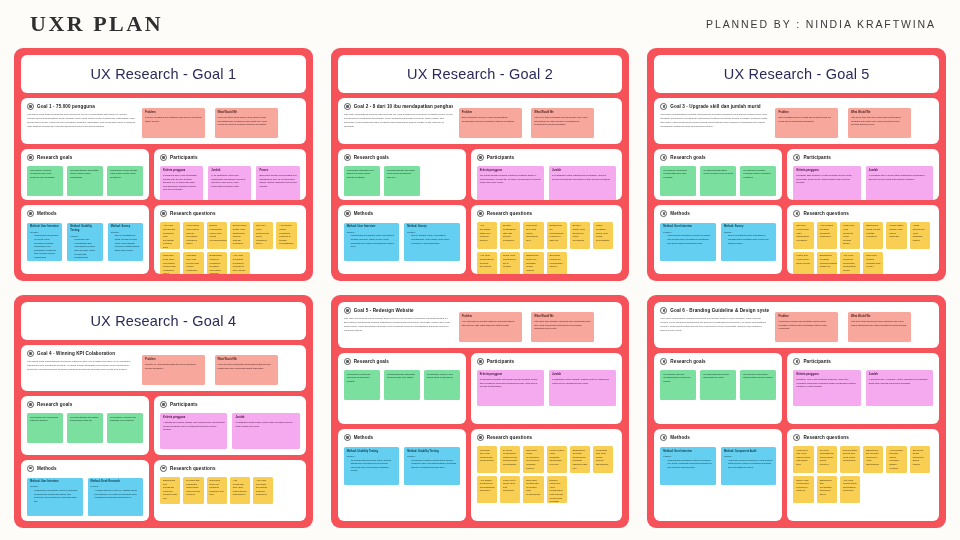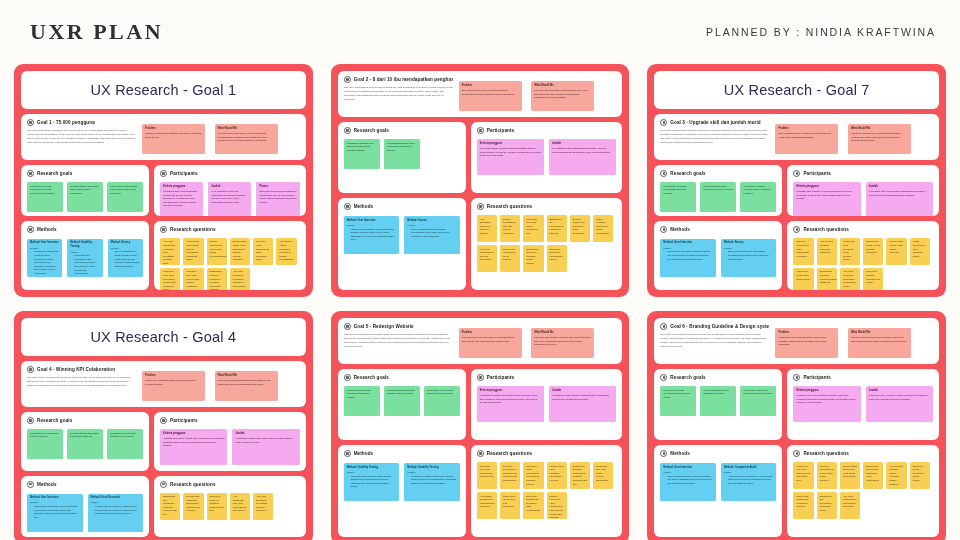--- a/index.html
+++ b/index.html
@@ -5,21 +5,21 @@
   * { box-sizing: border-box; margin: 0; padding: 0; }
   html, body {
     width: 960px; height: 540px;
     background: #FDFCF8;
     font-family: "Liberation Sans", sans-serif;
     overflow: hidden;
   }
 
   
   .topbar {
-    height: 64px;
+    height: 48px;
     display: flex;
     align-items: center;
     justify-content: space-between;
     padding: 0 24px 0 30px;
   }
   .brand {
     font-family: "Liberation Serif", serif;
     font-size: 22px;
     font-weight: bold;
     letter-spacing: 2.5px;
@@ -304,20 +304,23 @@
             </div>
             <div class="note n-yellow">
             <span class="note-body">Apa yang membuat pengguna kembali di hari kedua?</span>
             </div>
       </div>
     </div>
   </div>
 </div>
 <div class="board">
 
+  <div class="board-title">
+    <span>UX Research - Goal 2</span>
+  </div>
 
   <div class="panel overview">
     <div class="ov-text">
       <div class="sec-head">
      <span class="circ-icon"></span>
      <span class="sec-title">Goal 2 - 8 dari 10 ibu mendapatkan penghasilan</span>
    </div>
       <div class="ov-body">Kita ingin memastikan delapan dari sepuluh ibu yang bergabung di program pelatihan benar-benar memperoleh penghasilan tambahan. Perlu dipahami hambatan ekonomi, akses pasar, dan dukungan yang dibutuhkan agar program dapat dirancang sesuai kondisi nyata para ibu di lapangan.</div>
     </div>
     <div class="ov-notes">
@@ -425,21 +428,21 @@
             <div class="note n-yellow">
             <span class="note-body">Seberapa mudah ibu menjangkau pasar?</span>
             </div>
       </div>
     </div>
   </div>
 </div>
 <div class="board">
 
   <div class="board-title">
-    <span>UX Research - Goal 7</span>
+    <span>UX Research - Goal 5</span>
   </div>
 
   <div class="panel overview">
     <div class="ov-text">
       <div class="sec-head">
      <span class="circ-icon"></span>
      <span class="sec-title">Goal 3 - Upgrade skill dan jumlah murid</span>
    </div>
       <div class="ov-body">Kita ingin meningkatkan kualitas keterampilan pengajar sekaligus menambah jumlah murid yang terdaftar. Diperlukan pemahaman mendalam tentang kebutuhan belajar pengajar, kendala waktu, dan faktor yang mendorong murid memilih kelas tertentu agar program peningkatan skill dapat berdampak langsung pada pertumbuhan murid.</div>
     </div>

